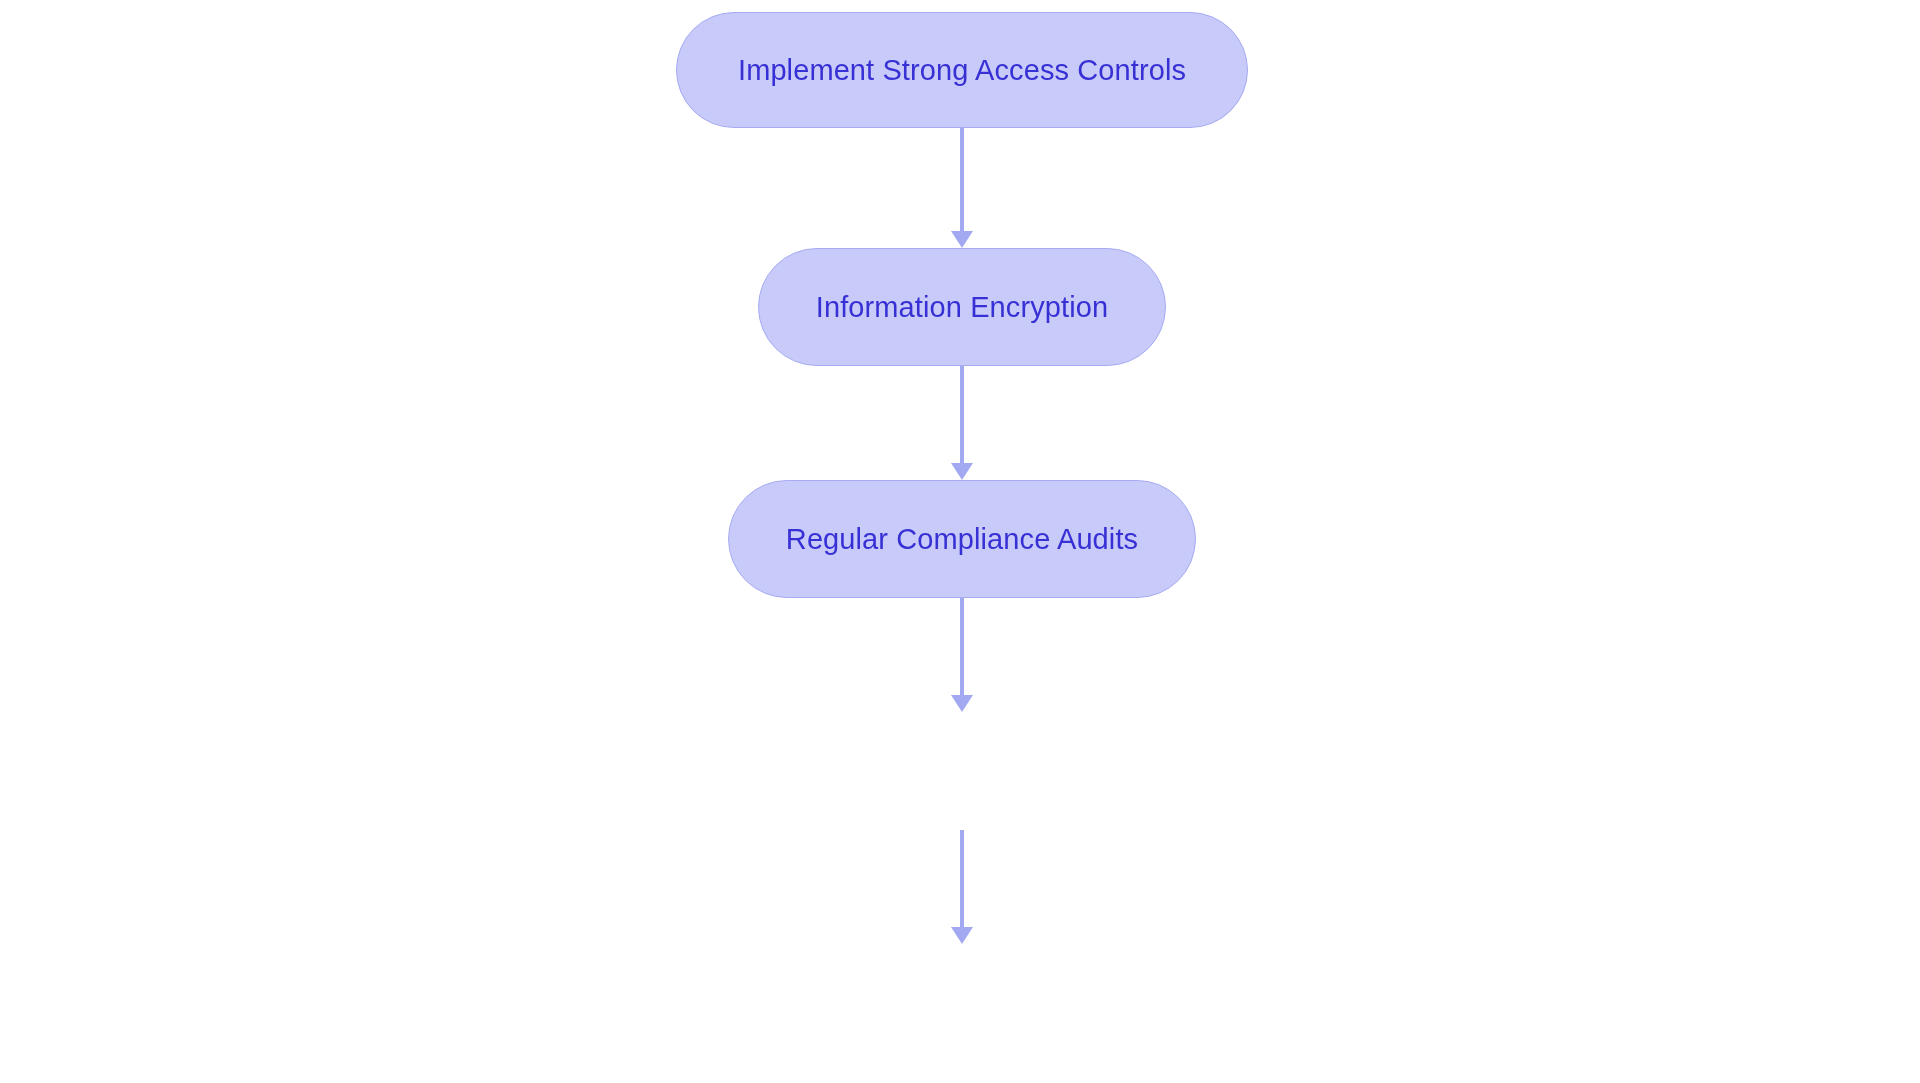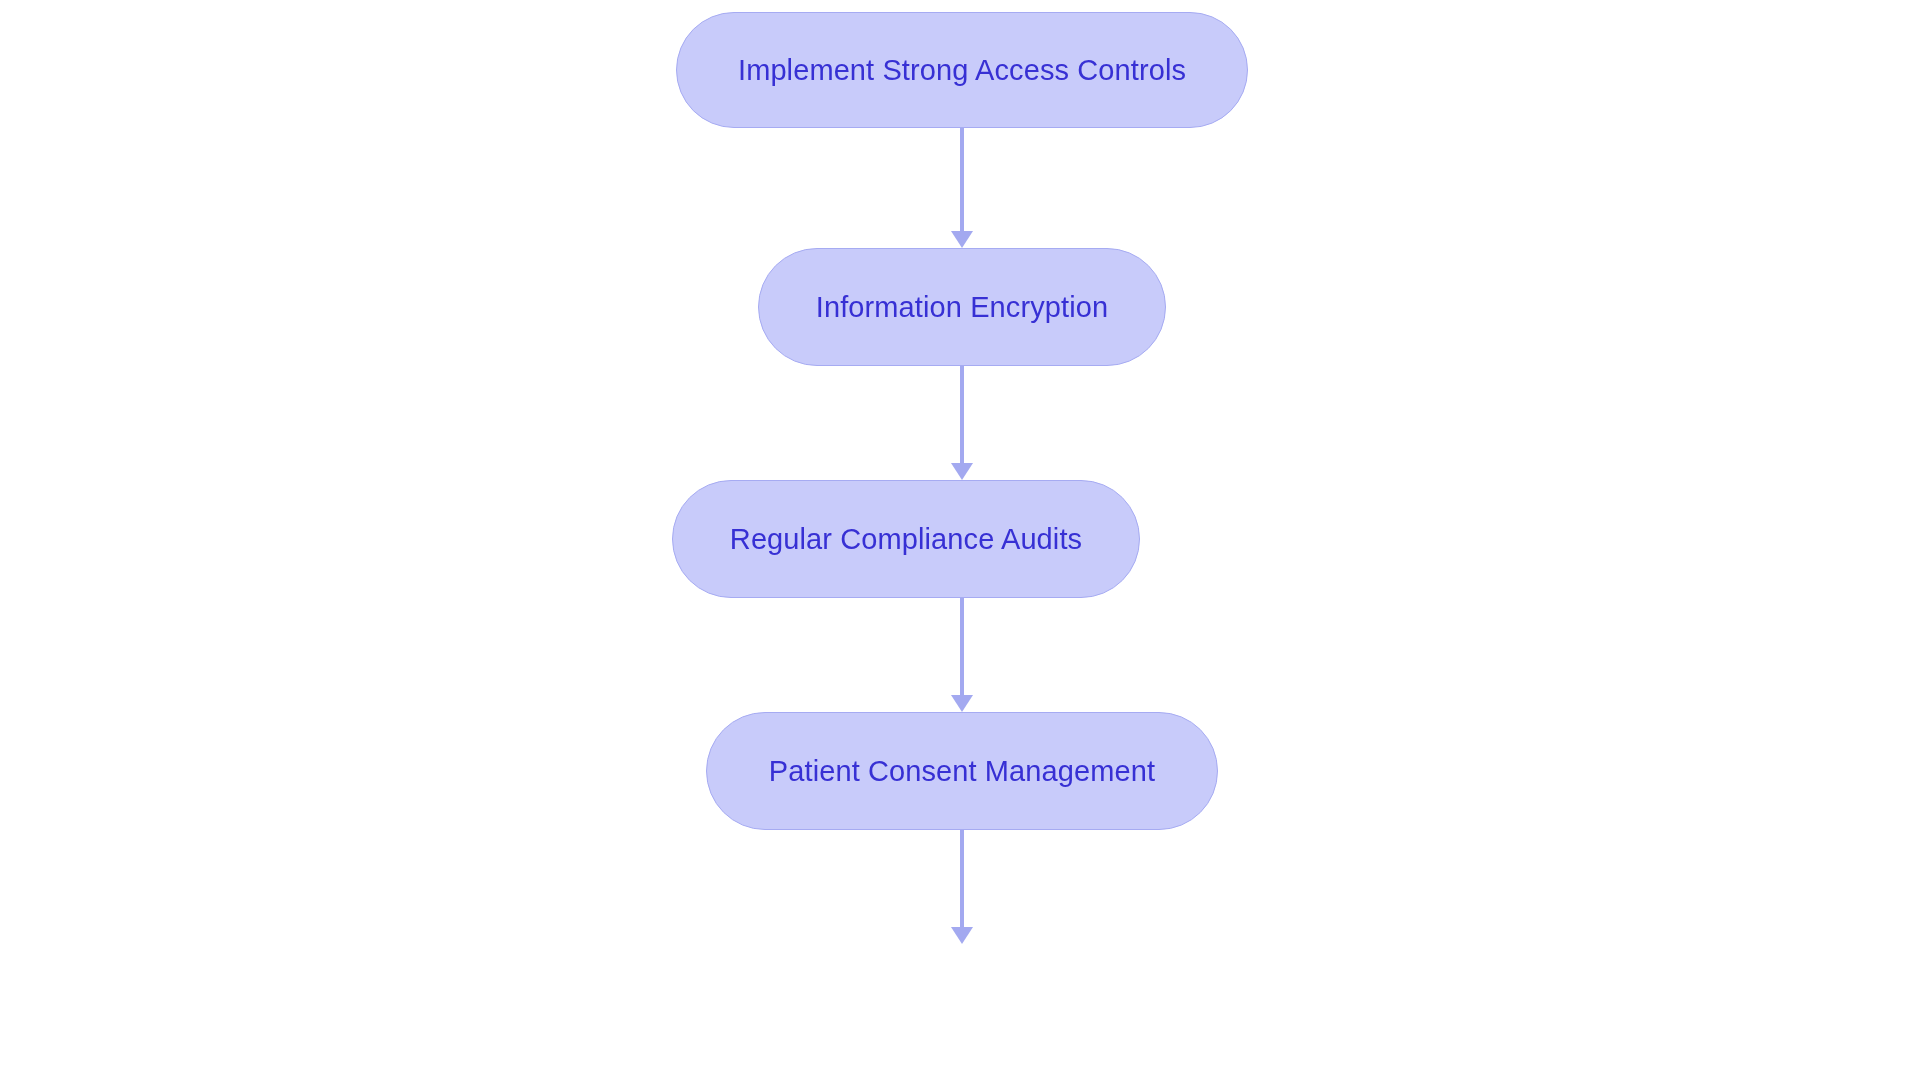--- a/index.html
+++ b/index.html
@@ -106,23 +106,20 @@
     </div>
 
     <div class="node" style="left:962px; top:12px; width:572px; height:116px;">
       <span class="node-label">Implement Strong Access Controls</span>
     </div>
 
     <div class="node" style="left:962px; top:248px; width:408px; height:118px;">
       <span class="node-label">Information Encryption</span>
     </div>
 
-    <div class="node" style="left:906px; top:480px; width:468px; height:118px;">
+    <div class="node" style="left:962px; top:480px; width:468px; height:118px;">
       <span class="node-label">Regular Compliance Audits</span>
     </div>
 
-    <div class="node" style="left:962px; top:712px; width:512px; height:118px;">
-      <span class="node-label">Patient Consent Management</span>
-    </div>
 
 
   </div>
 </div>
 
 </body></html>

